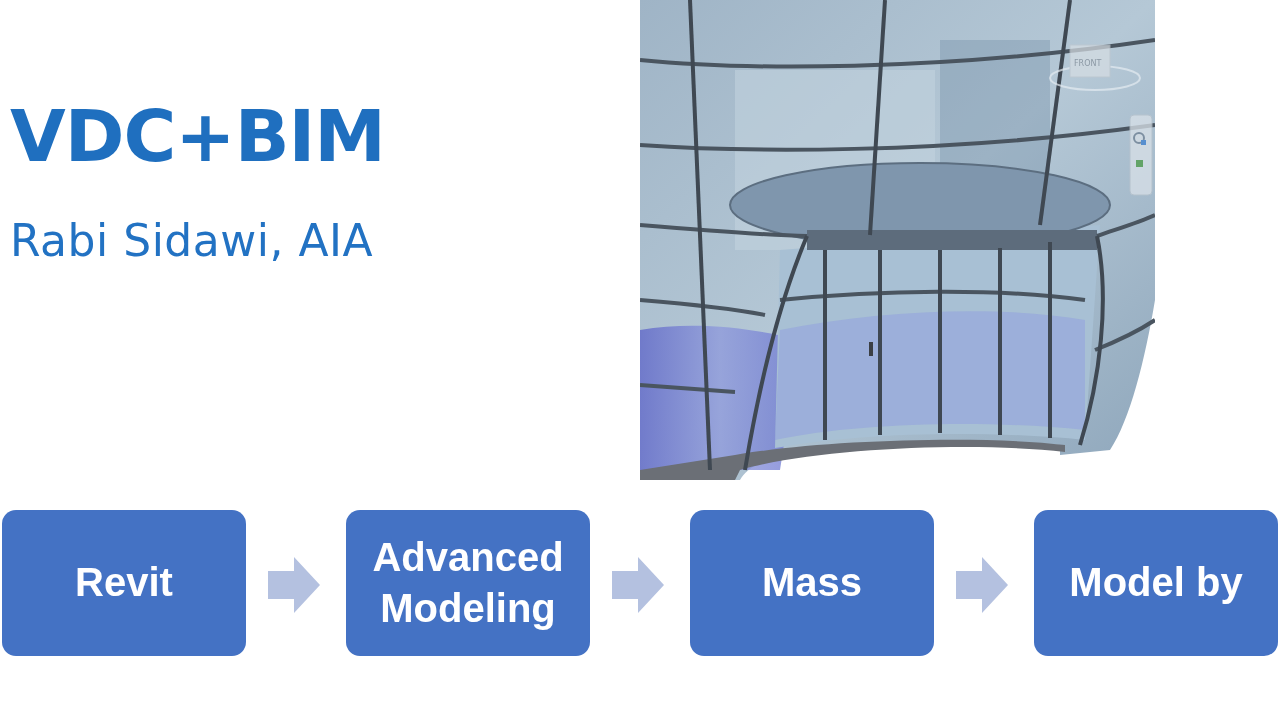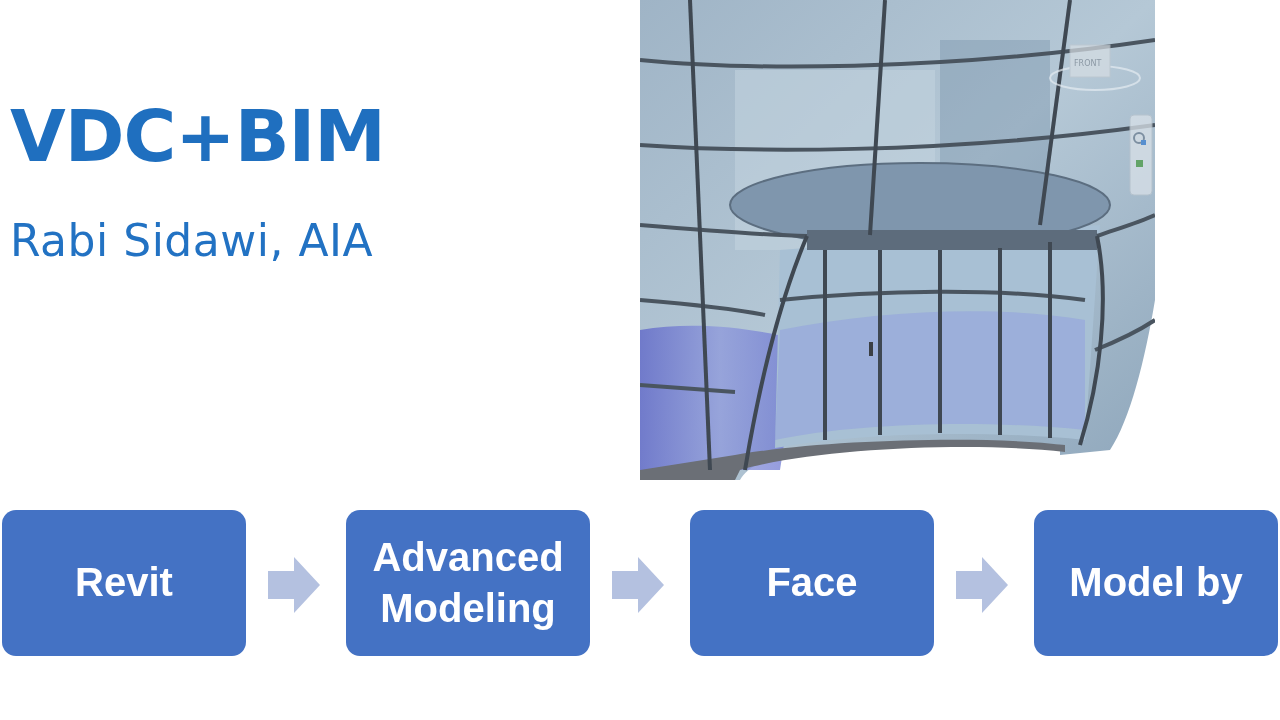--- a/index.html
+++ b/index.html
@@ -102,21 +102,21 @@
 
 <div class="step" style="left:346px;">
   <span>Advanced</span>
   <span>Modeling</span>
 </div>
 <svg class="arrow" style="left:612px;" viewBox="0 0 52 56">
   <polygon points="0,14 26,14 26,0 52,28 26,56 26,42 0,42" fill="#b4c1e0"></polygon>
 </svg>
 
 <div class="step" style="left:690px;">
-  <span>Face</span>
+  <span>Mass</span>
 </div>
 <svg class="arrow" style="left:956px;" viewBox="0 0 52 56">
   <polygon points="0,14 26,14 26,0 52,28 26,56 26,42 0,42" fill="#b4c1e0"></polygon>
 </svg>
 
 <div class="step" style="left:1034px;">
   <span>Model by</span>
 </div>
 
 </body></html>

